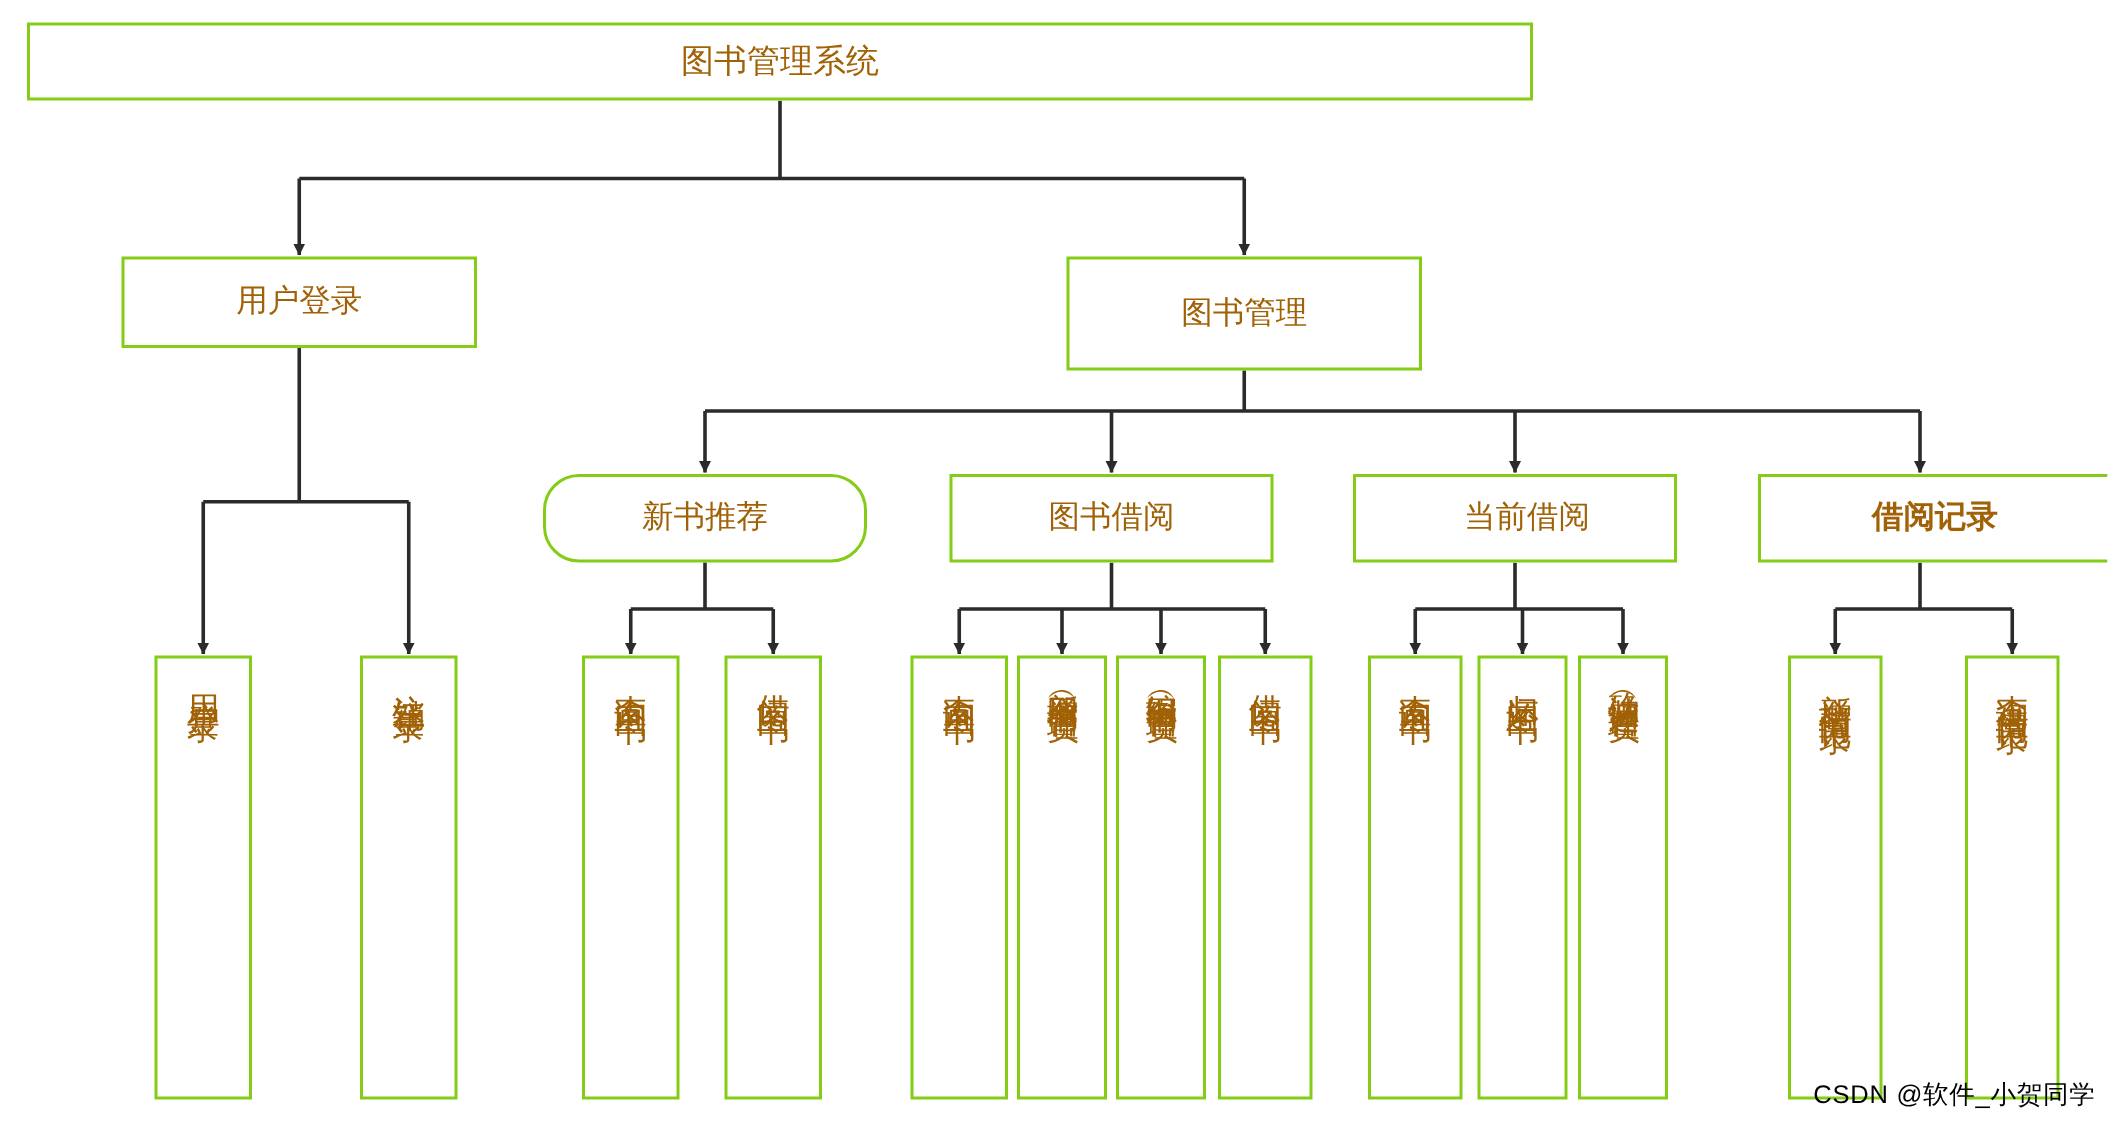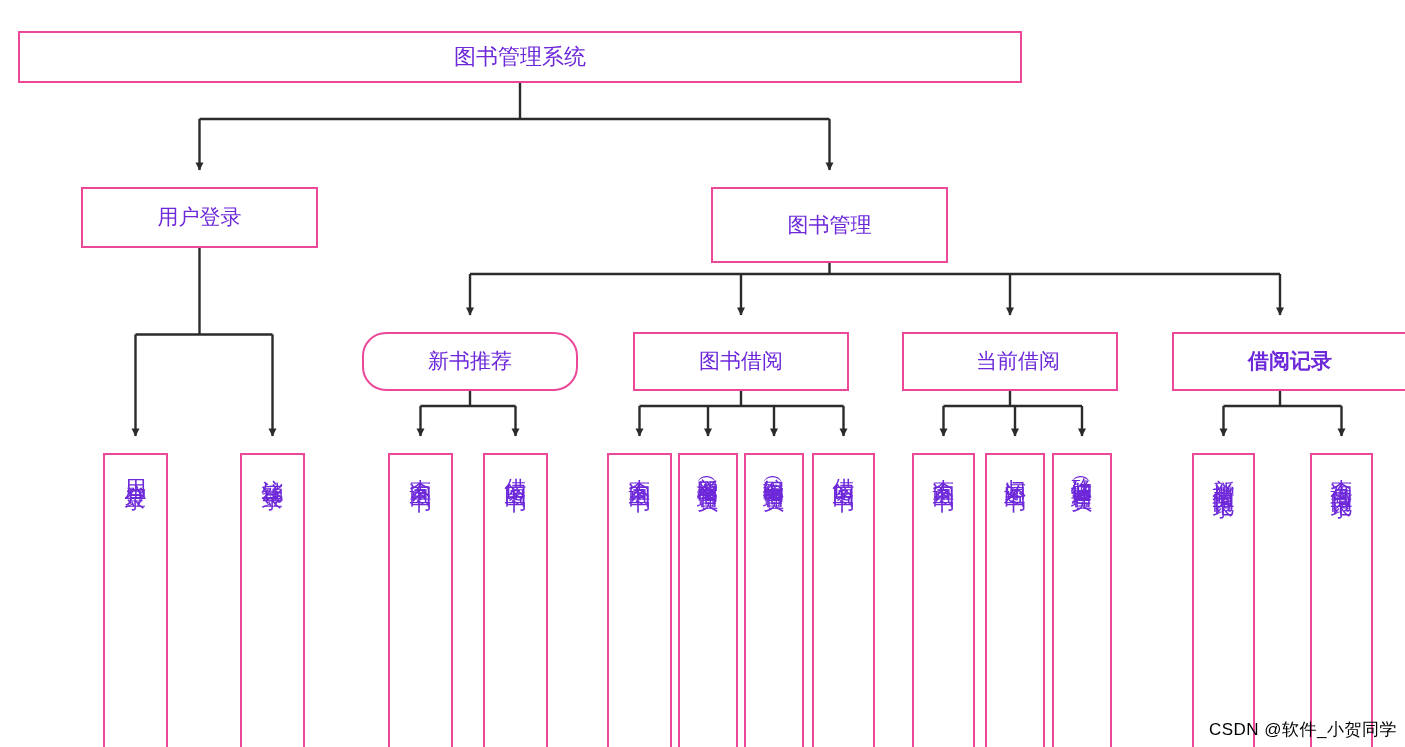--- a/index.html
+++ b/index.html
@@ -21,27 +21,26 @@
     position: absolute;
     left: 0;
     top: 0;
     width: 1405px;
     height: 747px;
     pointer-events: none;
   }
   .node {
     position: absolute;
     box-sizing: border-box;
-    border: 2px solid #ec4899;
+    border: 2px solid #84cc16;
     background: #ffffff;
     display: flex;
     align-items: center;
     justify-content: center;
-    color: #6d28d9;
-    margin-top: 16px;
+    color: #a16207;
   }
   .node-label {
     display: block;
     text-align: center;
     line-height: 1.18;
     white-space: nowrap;
   }
   
   .node.horiz .node-label {
     font-size: 21px;

